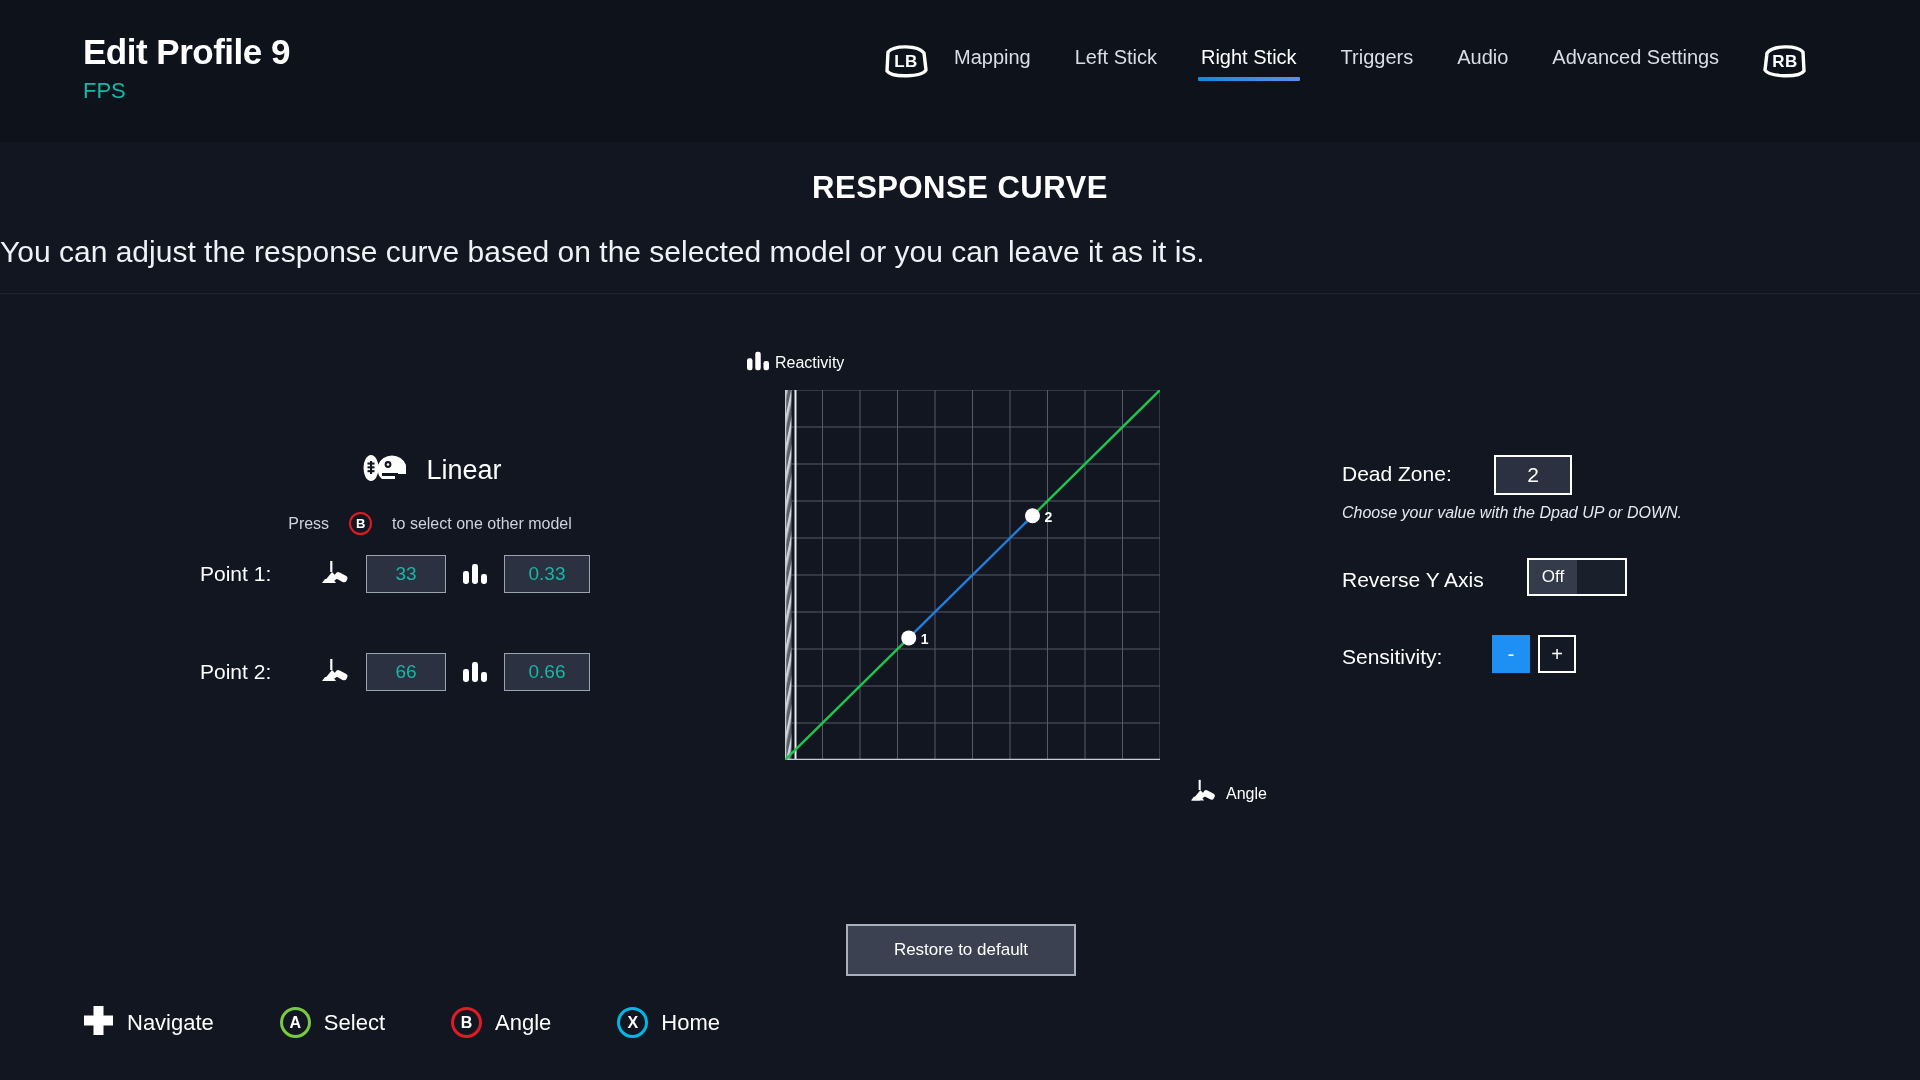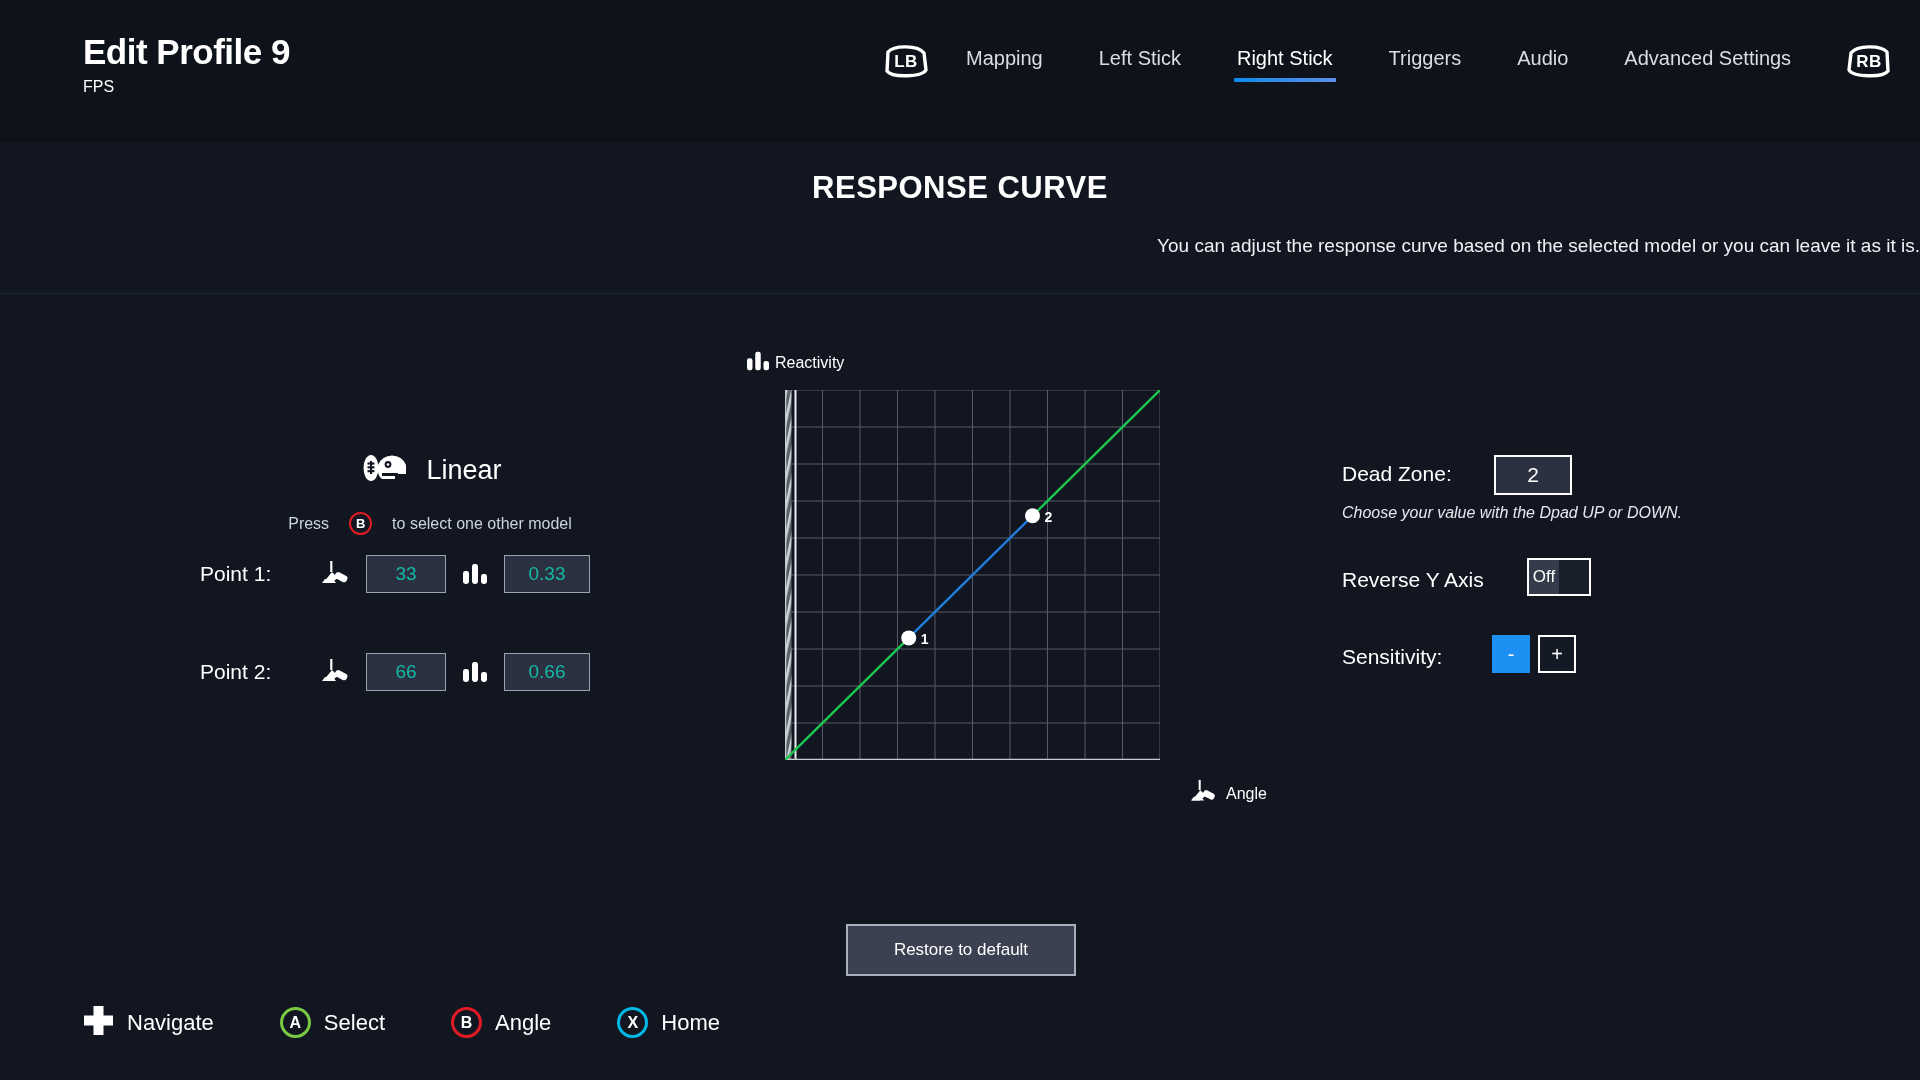--- a/index.html
+++ b/index.html
@@ -16,25 +16,25 @@
   .header {
     position:absolute; top:0; left:0; width:1920px; height:142px;
     background:#0e121a;
   }
   .profile-title {
     position:absolute; left:83px; top:32px;
     font-size:35px; font-weight:bold; letter-spacing:-0.5px;
   }
   .profile-sub {
     position:absolute; left:83px; top:78px;
-    font-size:16px; font-weight:400; color:#ffffff;
+    font-size:22px; font-weight:400; color:#14b8a6;
   }
   .navbar {
     position:absolute; left:880px; top:42px;
-    display:flex; align-items:flex-end; gap:12px;
+    display:flex; align-items:flex-start; gap:0px;
   }
   .bumper {
     width:52px; height:40px; display:flex; align-items:center; justify-content:center;
     position:relative;
   }
   .bumper svg { position:absolute; inset:0; }
   .bumper span {
     position:relative; font-size:17px; font-weight:bold; letter-spacing:0.5px;
   }
   .nav-item {
@@ -50,21 +50,21 @@
     border-radius:1px;
   }
 
   
   .page-heading {
     position:absolute; top:170px; left:0; width:1920px;
     text-align:center; font-size:31px; font-weight:bold; letter-spacing:0.5px;
   }
   .page-desc {
     position:absolute; top:235px; left:0; width:1920px;
-    text-align:right; font-size:19px; color:#eef1f5; font-weight:400;
+    text-align:left; font-size:30px; color:#eef1f5; font-weight:400;
   }
   .divider {
     position:absolute; top:293px; left:0; width:1920px; height:1px;
     background:#1d2431;
   }
 
   
   .model-block { position:absolute; left:280px; top:448px; width:300px; text-align:center; }
   .model-row { display:flex; align-items:center; justify-content:center; gap:18px; }
   .model-name { font-size:27px; font-weight:400; }
@@ -111,21 +111,21 @@
     font-size:21px; color:#ffffff;
   }
   #deadzone-label { left:1342px; top:462px; }
   #deadzone-box { left:1494px; top:455px; width:78px; height:40px; }
   #deadzone-hint {
     position:absolute; left:1342px; top:504px;
     font-size:16px; font-style:italic; color:#e4e9f0;
   }
   #revy-label { left:1342px; top:568px; }
   #revy-toggle {
-    position:absolute; left:1527px; top:558px; width:64px; height:38px;
+    position:absolute; left:1527px; top:558px; width:100px; height:38px;
     border:2px solid #ffffff; display:flex; background:#1a202b;
   }
   #revy-toggle .half {
     width:50%; display:flex; align-items:center; justify-content:center;
     font-size:17px; color:#ffffff;
   }
   #revy-toggle .half.on { background:#343b4a; }
   #sens-label { left:1342px; top:645px; }
   .sens-btn {
     position:absolute; width:38px; height:38px;

